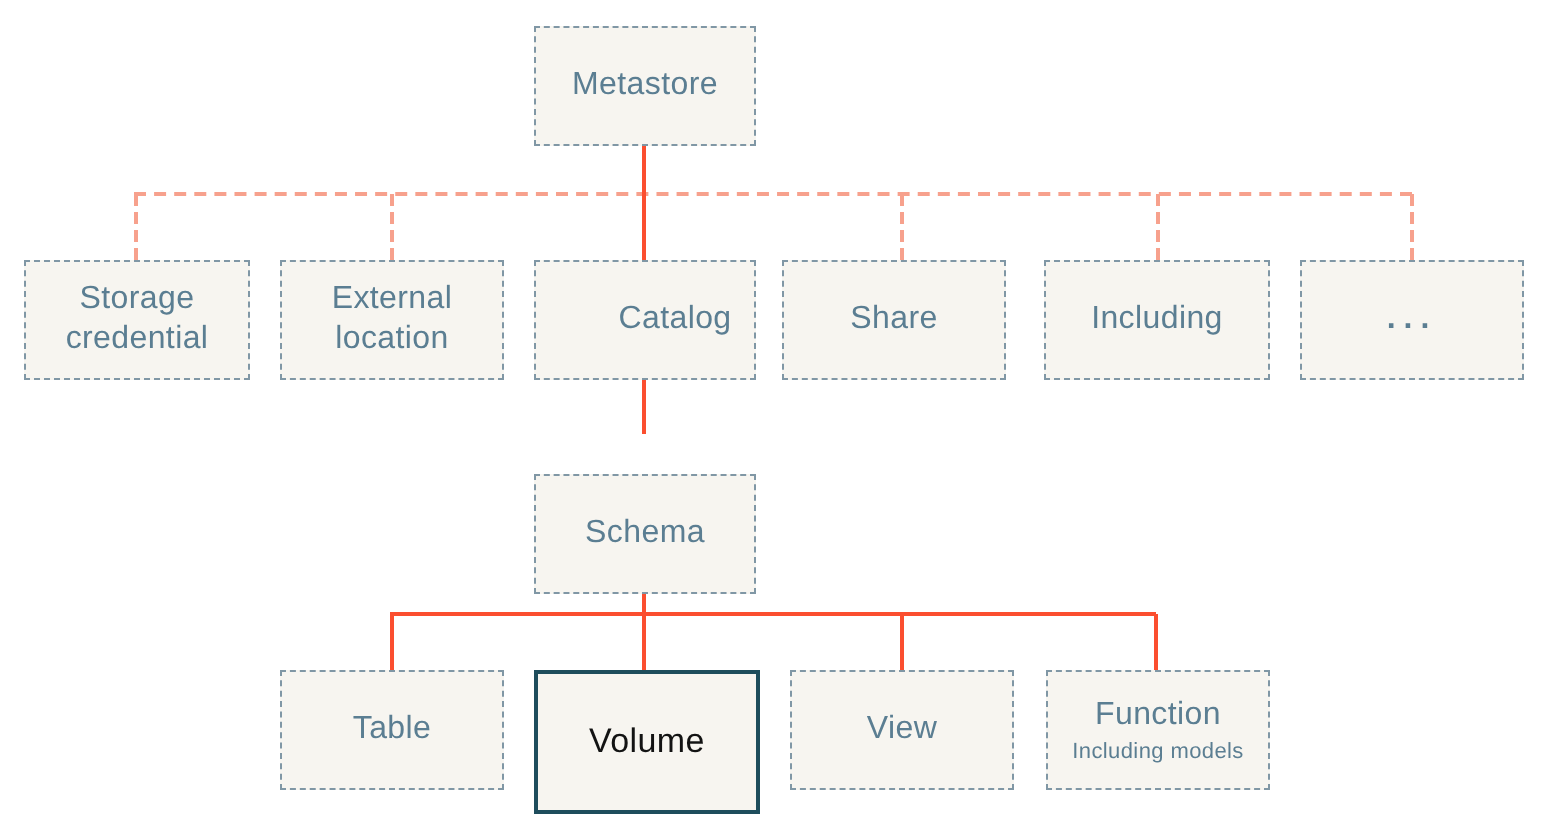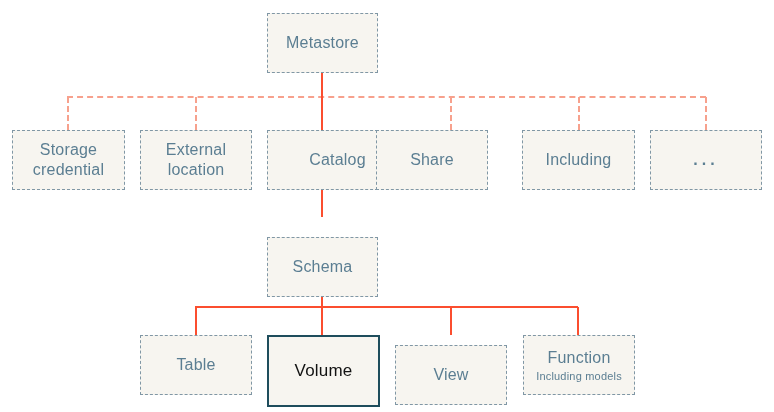--- a/index.html
+++ b/index.html
@@ -34,27 +34,27 @@
   .solid-h{height:0;border-top:2px solid var(--solid_line,#fb4e2f);}
   .solid-v{width:0;border-left:2px solid var(--solid_line,#fb4e2f);}
   .dash-h{height:0;border-top:2px dashed var(--dashed_line,#f7a18d);}
   .dash-v{width:0;border-left:2px dashed var(--dashed_line,#f7a18d);}
 
   
   .n-metastore{left:267px;top:13px;width:111px;height:60px;}
   .n-storage{left:12px;top:130px;width:113px;height:60px;}
   .n-external{left:140px;top:130px;width:112px;height:60px;}
   .n-catalog{left:267px;top:130px;width:111px;height:60px;padding-left:30px;}
-  .n-share{left:376px;top:130px;width:112px;height:60px;}
+  .n-share{left:391px;top:130px;width:112px;height:60px;}
   .n-recipient{left:522px;top:130px;width:113px;height:60px;}
   .n-more{left:650px;top:130px;width:112px;height:60px;}
   .n-schema{left:267px;top:217px;width:111px;height:60px;margin-top:20px;}
   .n-table{left:140px;top:335px;width:112px;height:60px;}
   .n-volume{left:267px;top:335px;width:113px;height:72px;justify-content:center;}
-  .n-view{left:395px;top:345px;width:112px;height:60px;}
+  .n-view{left:395px;top:335px;width:112px;height:60px;}
   .n-function{left:523px;top:335px;width:112px;height:60px;}
 
   
   .l-meta-catalog{left:321px;top:73px;height:57px;}
   .l-catalog-schema{left:321px;top:190px;height:27px;}
   .l-schema-volume{left:321px;top:277px;height:58px;}
   .l-bottom-h{left:195px;top:306px;width:383px;}
   .l-drop-table{left:195px;top:307px;height:28px;}
   .l-drop-view{left:450px;top:307px;height:28px;}
   .l-drop-function{left:577px;top:307px;height:28px;}

